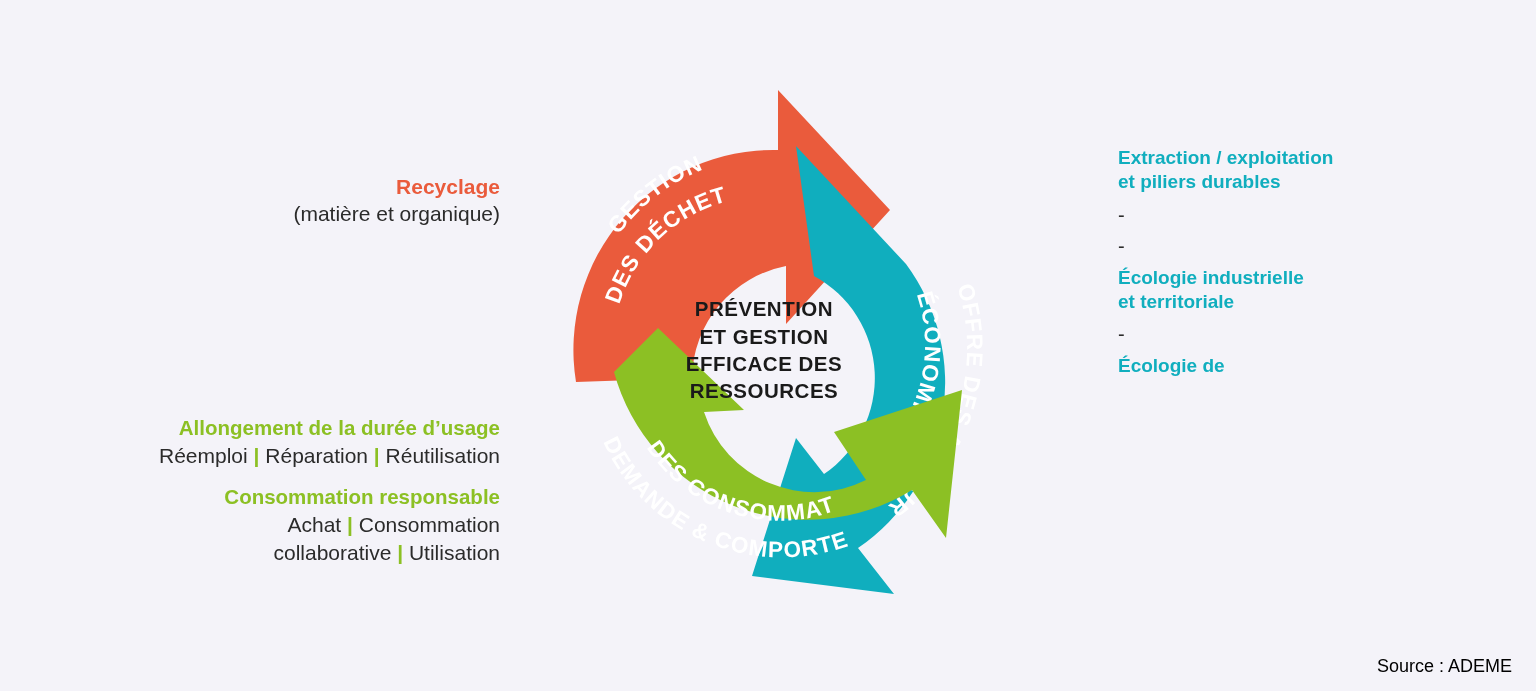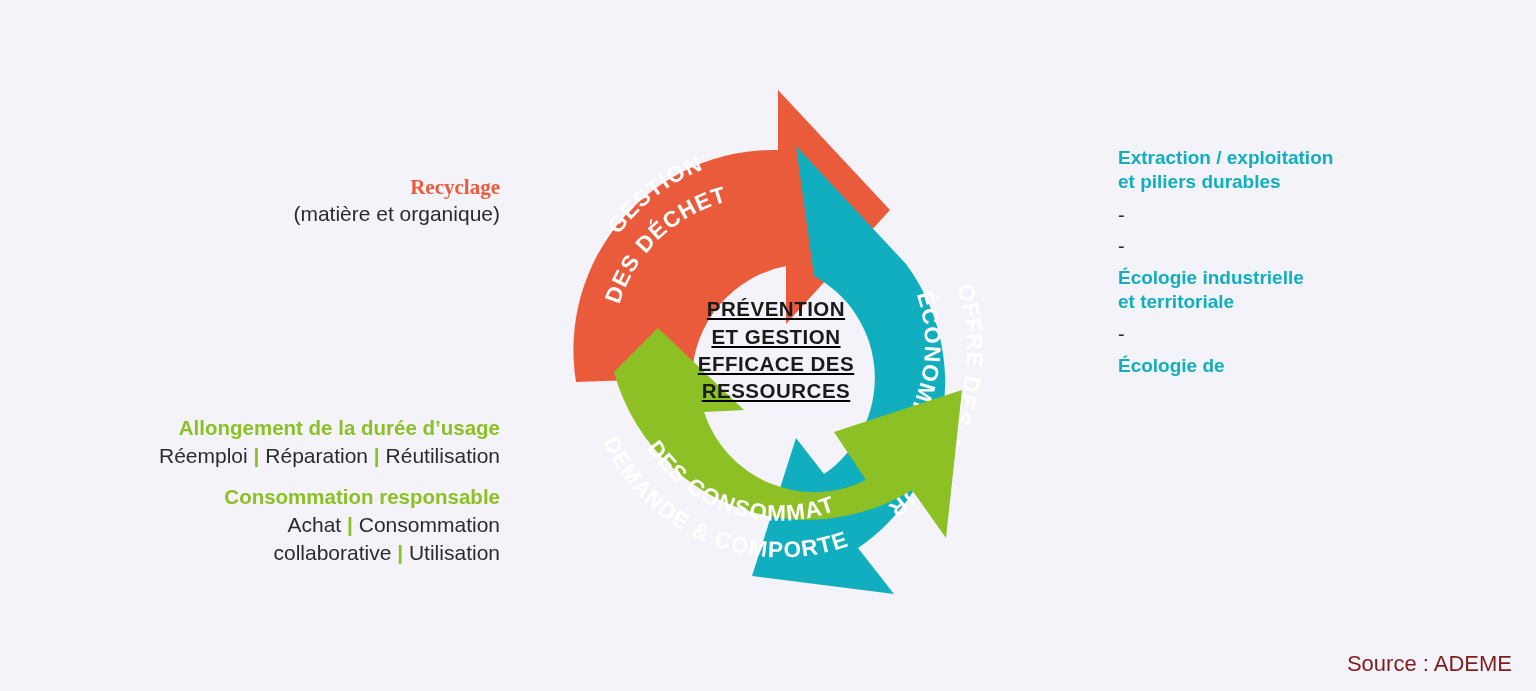--- a/index.html
+++ b/index.html
@@ -20,58 +20,57 @@
   }
   #title-sub{
     font-size:37px;color:#5a4a9c;line-height:1.18;
     white-space:nowrap;margin-top:2px;
   }
   #title-sub .num{font-weight:normal;}
   #title-sub .word{font-weight:bold;}
 
   
   #recyclage-block{position:absolute;right:1036px;top:174px;text-align:right;width:420px;}
-  #recyclage-title{font-size:21px;font-weight:bold;color:#ea5b3c;line-height:1.25;font-family:Liberation Serif, serif;}
+  #recyclage-title{font-size:21px;font-weight:bold;color:#ea5b3c;line-height:1.25;}
   #recyclage-sub{font-size:21px;color:#2b2b2b;line-height:1.3;}
 
   
   #green-block{position:absolute;right:1036px;top:415px;text-align:right;width:520px;}
   .g-head{font-size:20.5px;font-weight:bold;color:#8cc024;line-height:1.3;}
   .g-sub{font-size:21px;color:#2b2b2b;line-height:1.32;}
   .sep{color:#8cc024;font-weight:bold;}
   #green-block .blk2{margin-top:15px;}
 
   
   #teal-block{position:absolute;left:1118px;top:146px;width:400px;}
   .t-head{font-size:19px;font-weight:bold;color:#10aebe;line-height:1.28;}
   .t-sub{font-size:20px;color:#2b2b2b;line-height:1.3;}
   .t-dash{font-size:20px;color:#2b2b2b;line-height:1.1;margin:9px 0 9px 0;}
 
   
   #source{
     position:absolute;right:24px;bottom:14px;
-    font-size:22px;color:#7f1d1d;
+    font-size:18px;color:#000000;
   }
 
   
   #diagram{position:absolute;left:486px;top:60px;width:580px;height:580px;}
   #diagram svg{display:block;width:580px;height:580px;}
 
   .arrow-label{
     font-family:"Liberation Sans", sans-serif;
     font-weight:bold;fill:#ffffff;
     font-size:22.5px;letter-spacing:1.2px;
   }
 
   
   #center-text{
-    position:absolute;left:486px;top:60px;width:580px;height:580px;
+    position:absolute;left:474px;top:60px;width:580px;height:580px;
     display:flex;align-items:center;justify-content:center;
     pointer-events:none;
-    text-decoration:underline;
   }
   #center-inner{
     text-align:center;font-weight:bold;color:#1a1a1a;
     font-size:20.5px;line-height:1.34;letter-spacing:.5px;
   }
 </style>
 </head>
 <body>
 
 <div id="stage">

